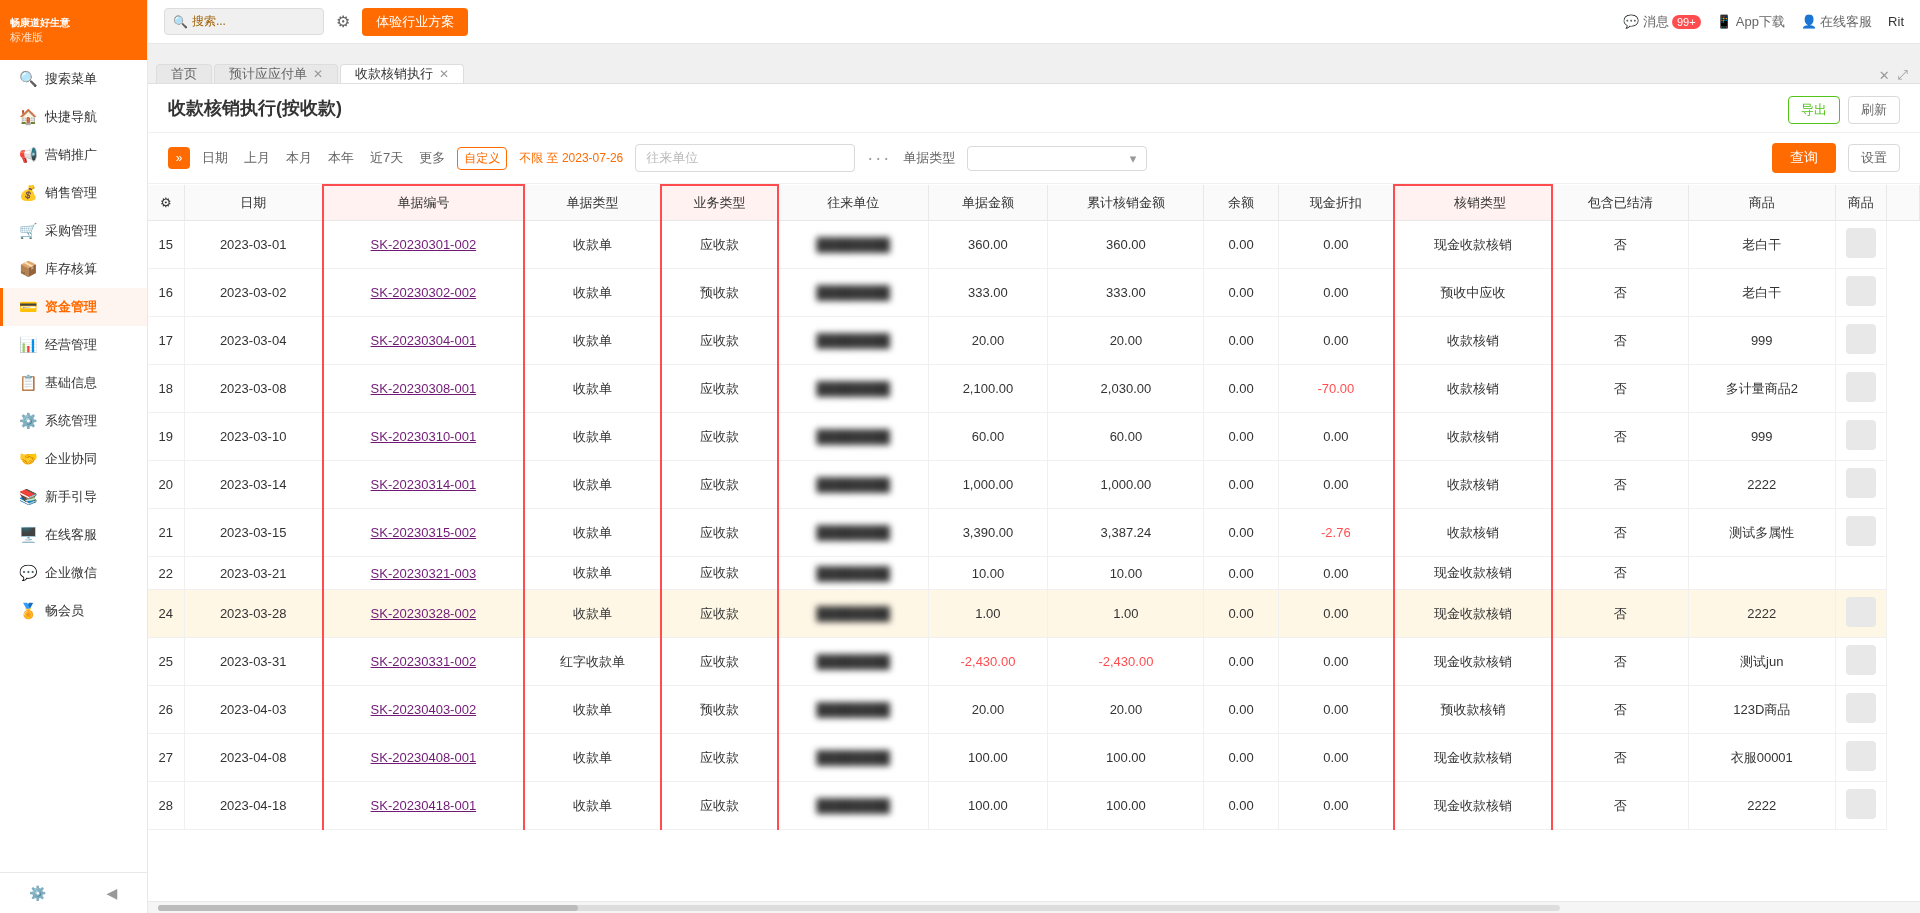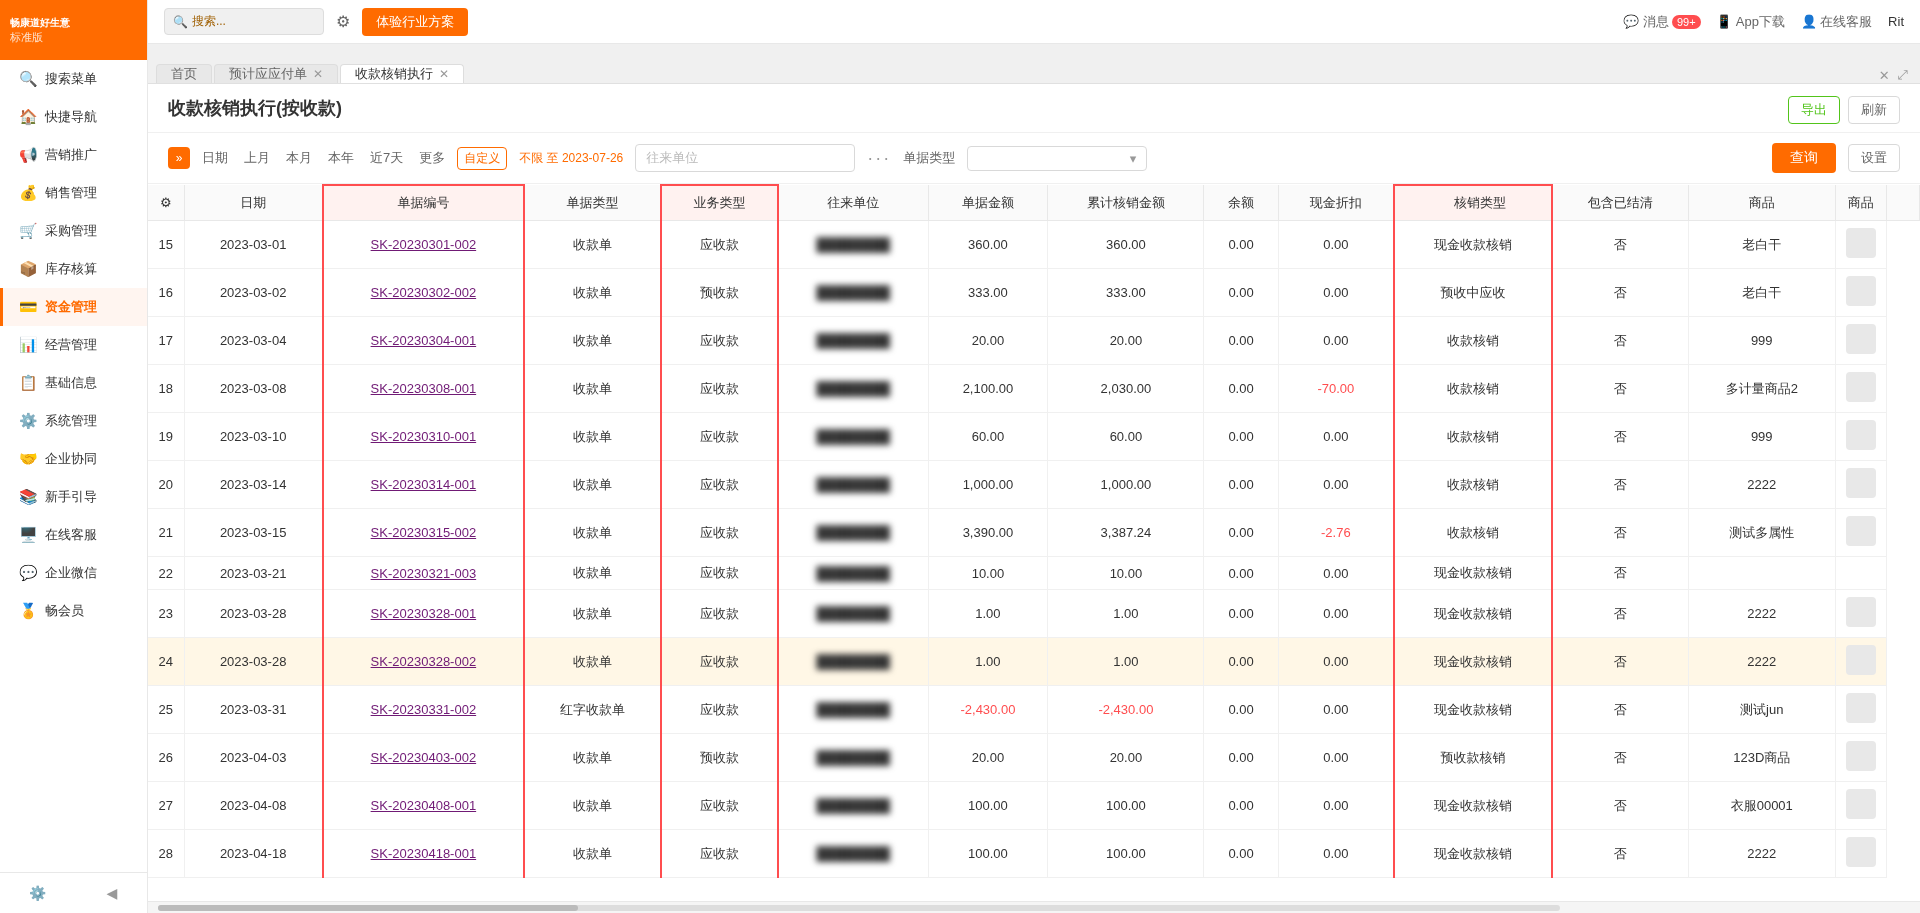--- a/index.html
+++ b/index.html
@@ -622,36 +622,20 @@
               <td><span class="blur-cell">████████</span></td>
               <td>10.00</td>
               <td>10.00</td>
               <td>0.00</td>
               <td>0.00</td>
               <td style="border-left: 2px solid rgb(255, 77, 79); border-right: 2px solid rgb(255, 77, 79);">现金收款核销</td>
               <td>否</td>
               <td></td>
               <td style="width: 40px;"></td>
             </tr>
-            <tr>
-              <td>23</td>
-              <td>2023-03-28</td>
-              <td style="border-left: 2px solid rgb(255, 77, 79); border-right: 2px solid rgb(255, 77, 79);"><span class="link">SK-20230328-001</span></td>
-              <td>收款单</td>
-              <td style="border-left: 2px solid rgb(255, 77, 79); border-right: 2px solid rgb(255, 77, 79);">应收款</td>
-              <td><span class="blur-cell">████████</span></td>
-              <td>1.00</td>
-              <td>1.00</td>
-              <td>0.00</td>
-              <td>0.00</td>
-              <td style="border-left: 2px solid rgb(255, 77, 79); border-right: 2px solid rgb(255, 77, 79);">现金收款核销</td>
-              <td>否</td>
-              <td>2222</td>
-              <td style="width: 40px;"><div style="width:30px;height:30px;background:#e8e8e8;border-radius:4px;display:inline-block;"></div></td>
-            </tr>
             <tr class="highlighted">
               <td>24</td>
               <td>2023-03-28</td>
               <td style="border-left: 2px solid rgb(255, 77, 79); border-right: 2px solid rgb(255, 77, 79);"><span class="link">SK-20230328-002</span></td>
               <td>收款单</td>
               <td style="border-left: 2px solid rgb(255, 77, 79); border-right: 2px solid rgb(255, 77, 79);">应收款</td>
               <td><span class="blur-cell">████████</span></td>
               <td>1.00</td>
               <td>1.00</td>
               <td>0.00</td>

